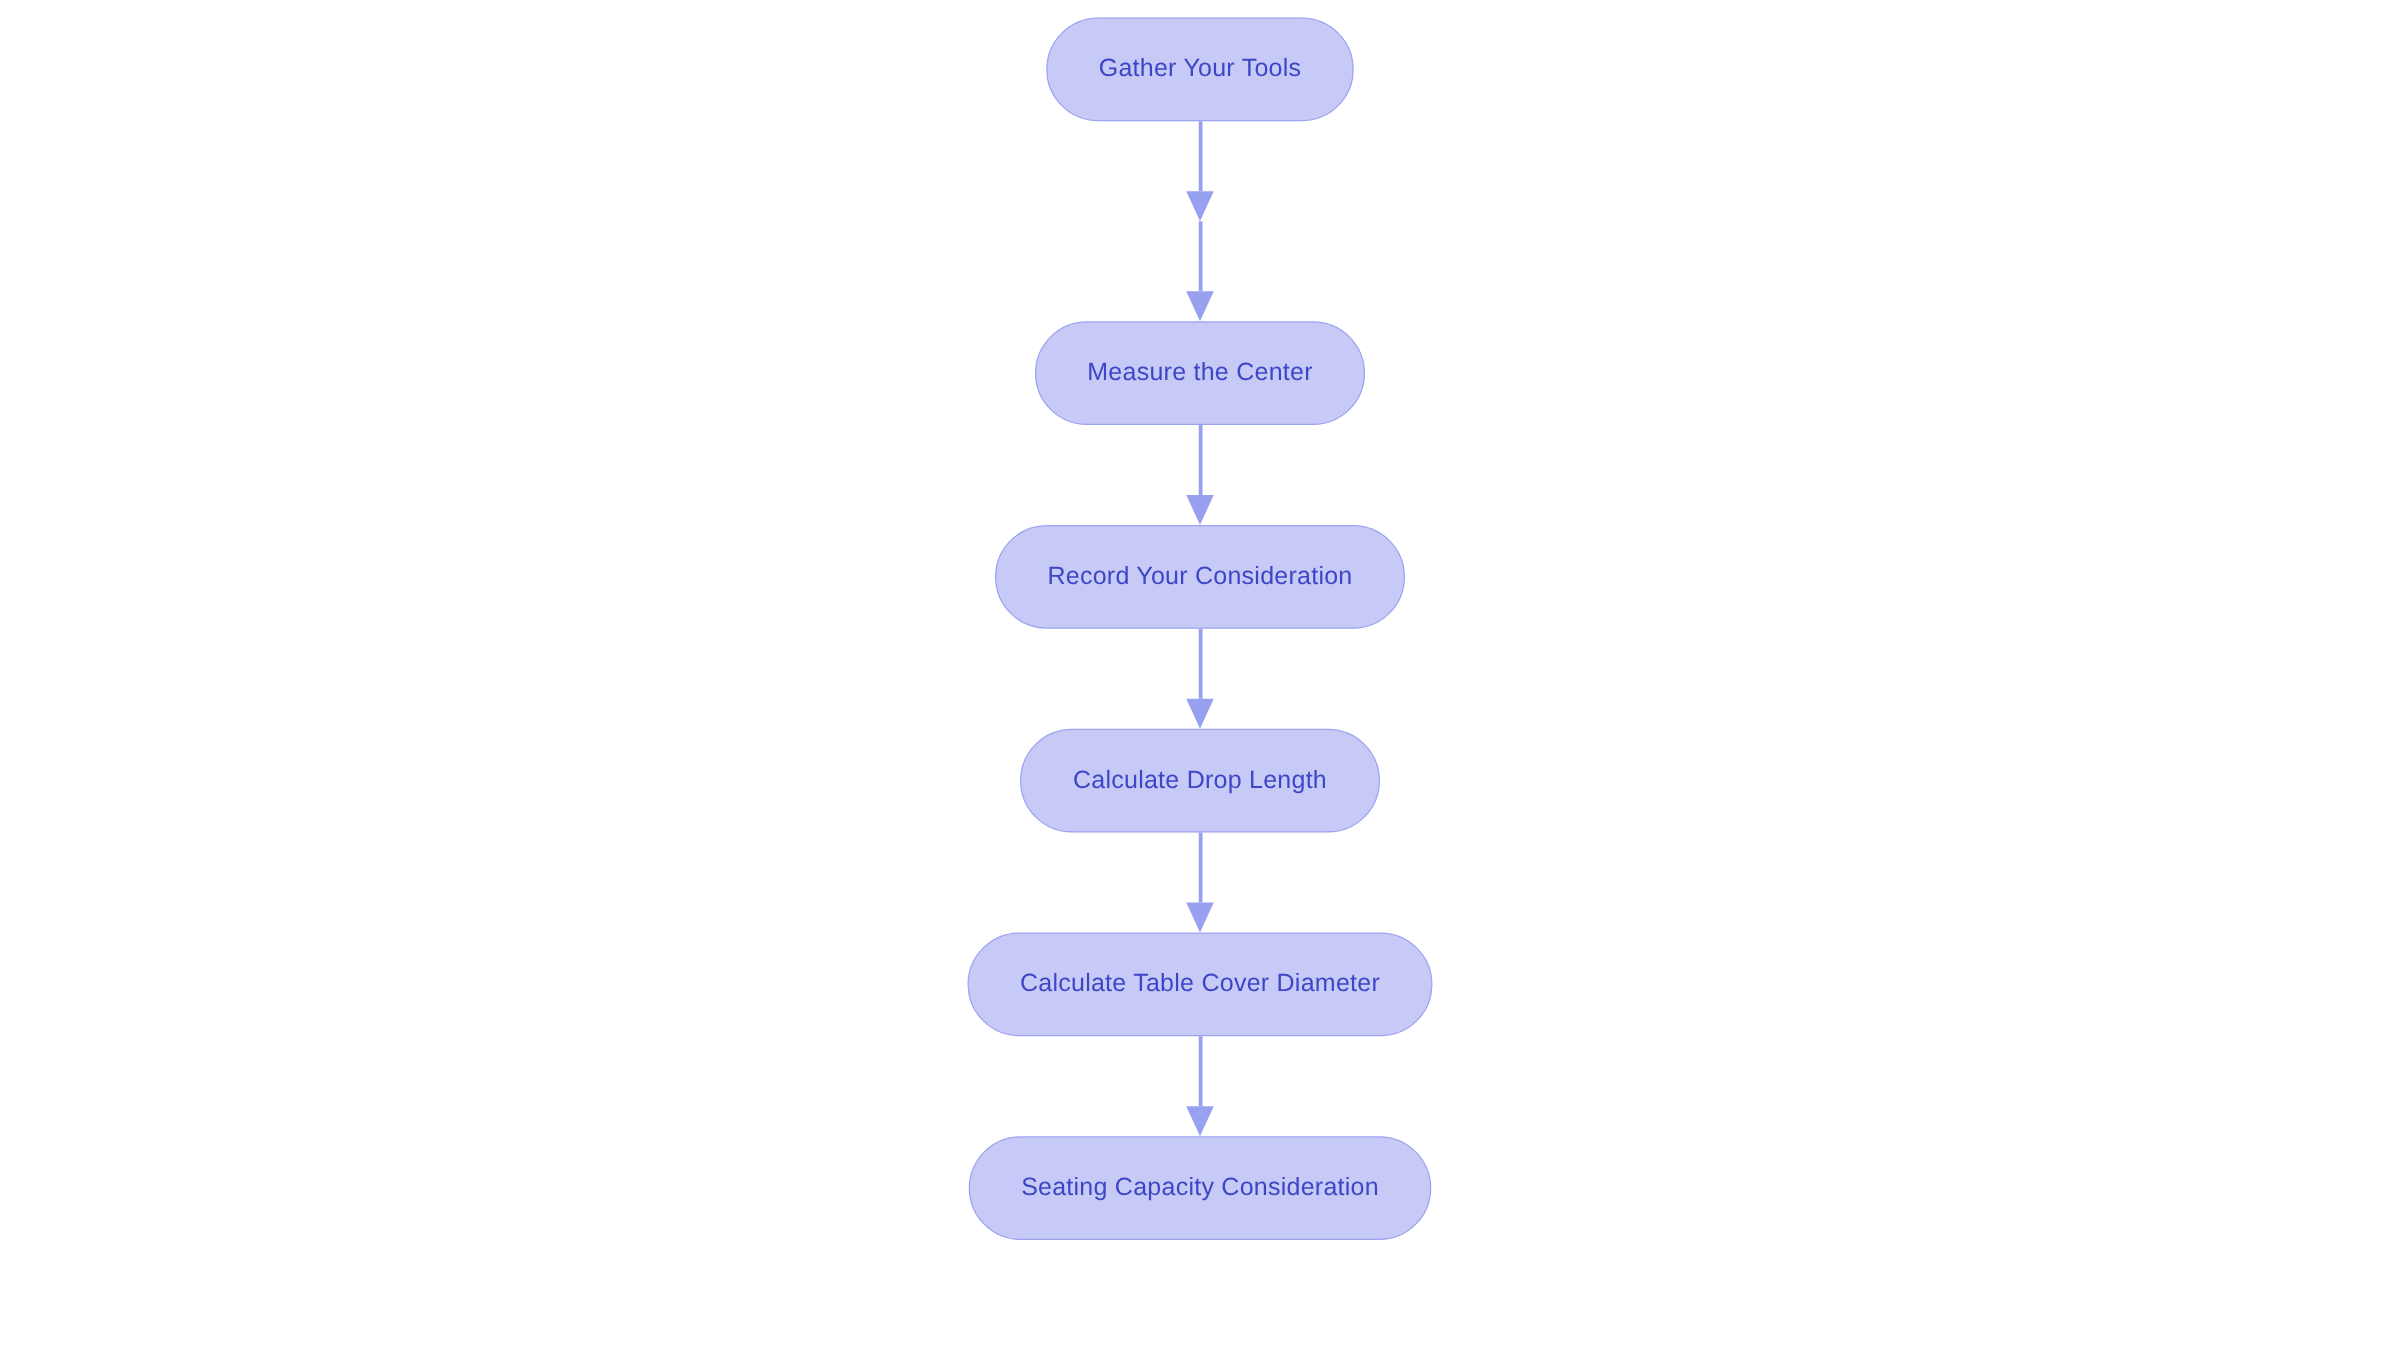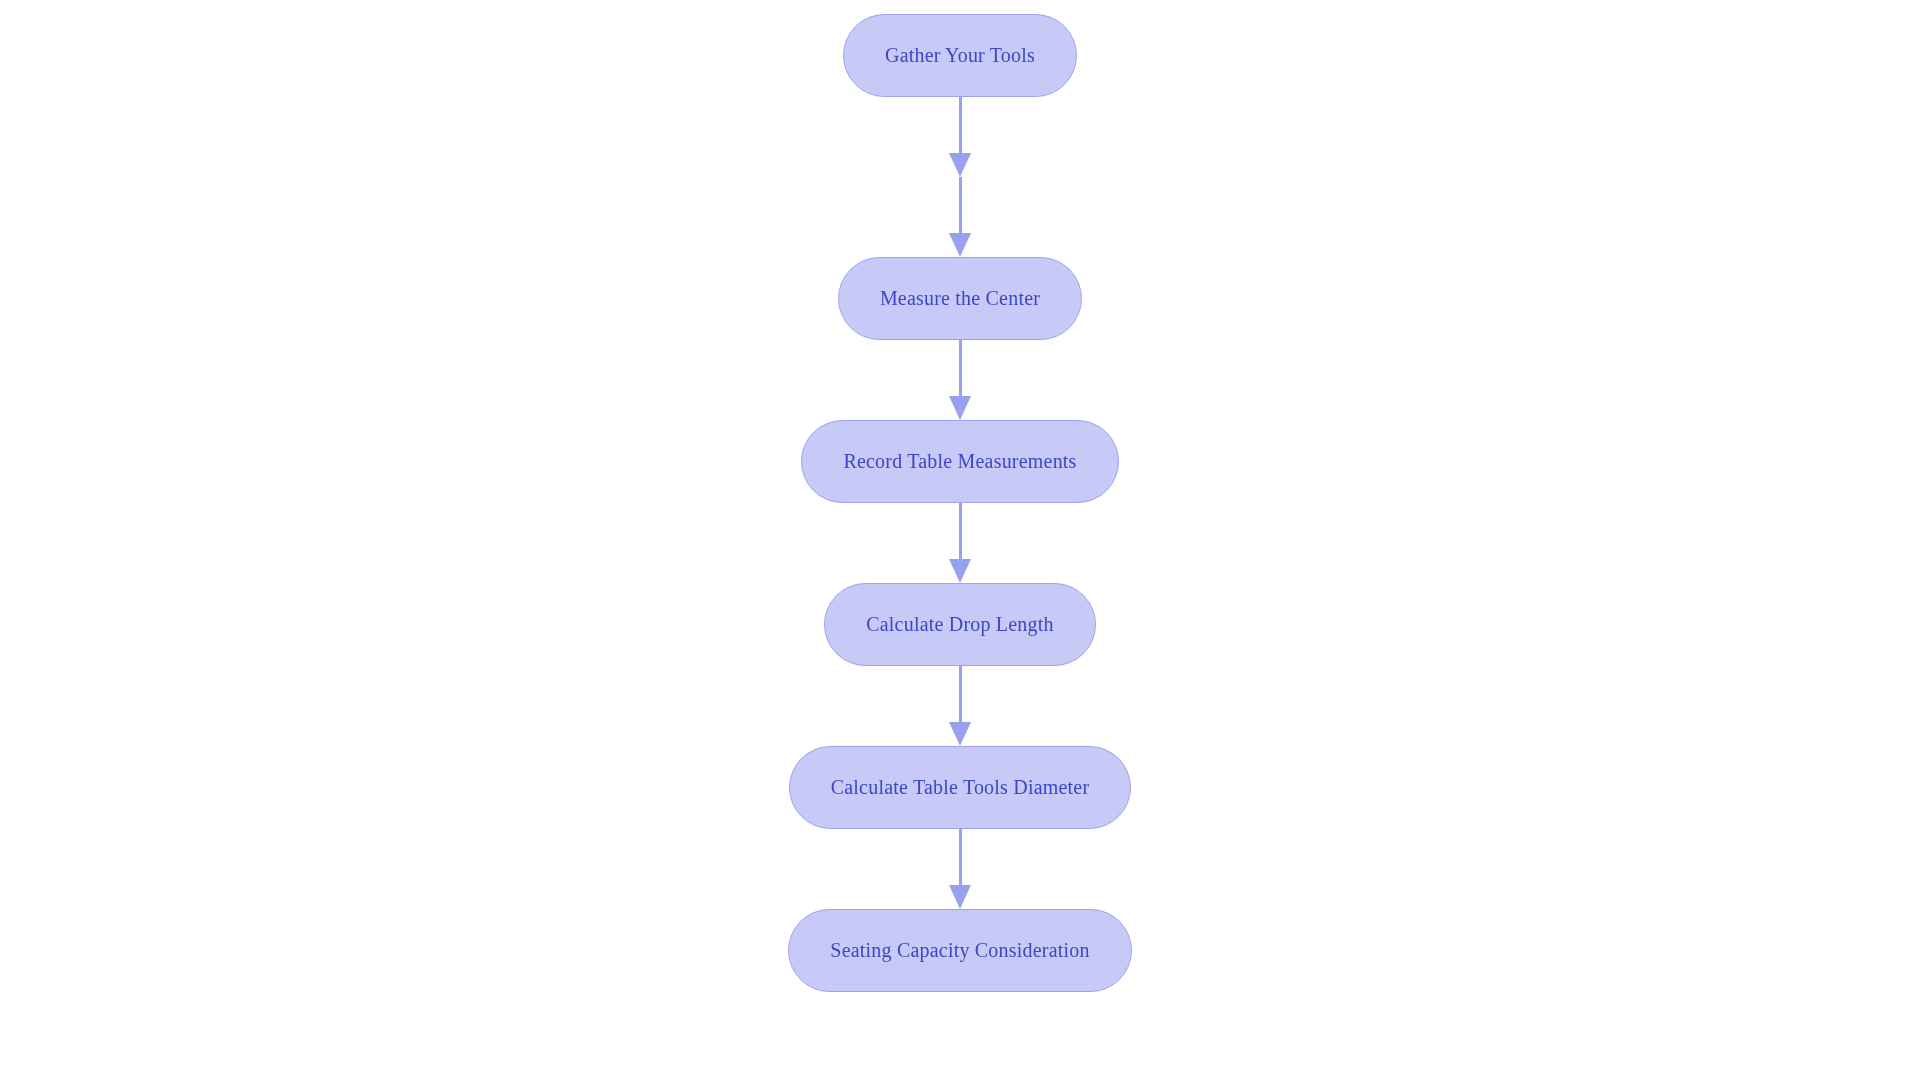--- a/index.html
+++ b/index.html
@@ -17,21 +17,20 @@
     font-family: "Liberation Sans", "DejaVu Sans", sans-serif;
     overflow: hidden;
   }
   .canvas {
     width: 1920px;
     height: 778px;
     display: flex;
     flex-direction: column;
     align-items: center;
     padding-top: 14px;
-    font-family: Liberation Serif, serif;
   }
   .flow-node {
     height: 83px;
     min-height: 83px;
     display: flex;
     align-items: center;
     justify-content: center;
     padding: 0 41px;
     background: var(--node-fill);
     border: 1.5px solid var(--node-border);
@@ -80,35 +79,35 @@
     <div class="arrow-head"></div>
   </div>
 
   <div class="flow-node">Measure the Center</div>
 
   <div class="flow-arrow">
     <div class="arrow-line"></div>
     <div class="arrow-head"></div>
   </div>
 
-  <div class="flow-node">Record Table Measurements</div>
+  <div class="flow-node">Record Your Consideration</div>
 
   <div class="flow-arrow">
     <div class="arrow-line"></div>
     <div class="arrow-head"></div>
   </div>
 
   <div class="flow-node">Calculate Drop Length</div>
 
   <div class="flow-arrow">
     <div class="arrow-line"></div>
     <div class="arrow-head"></div>
   </div>
 
-  <div class="flow-node">Calculate Table Tools Diameter</div>
+  <div class="flow-node">Calculate Table Cover Diameter</div>
 
   <div class="flow-arrow">
     <div class="arrow-line"></div>
     <div class="arrow-head"></div>
   </div>
 
   <div class="flow-node">Seating Capacity Consideration</div>
 
 </div>
 

